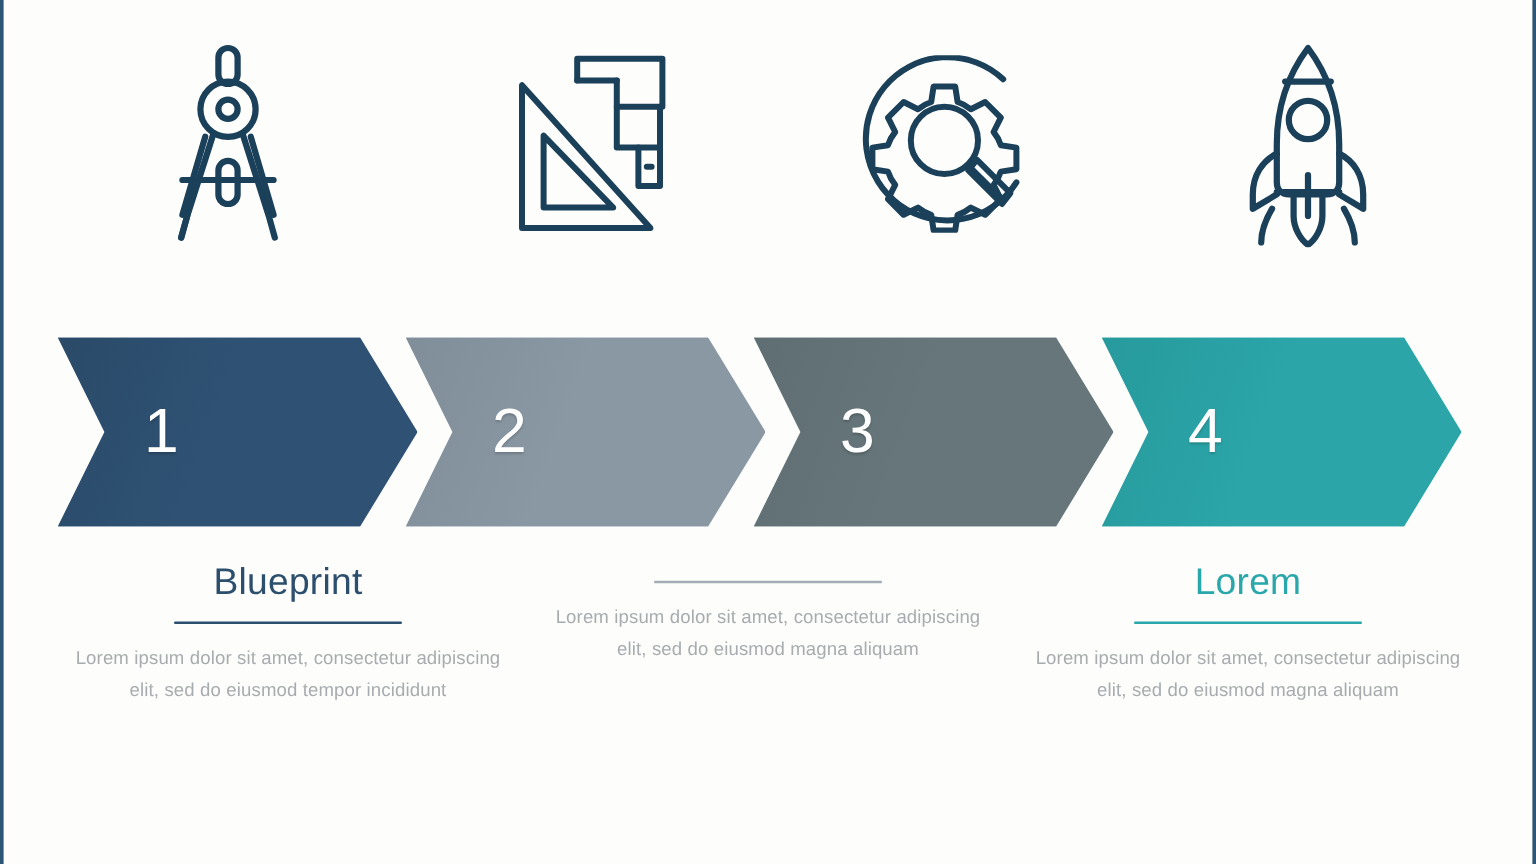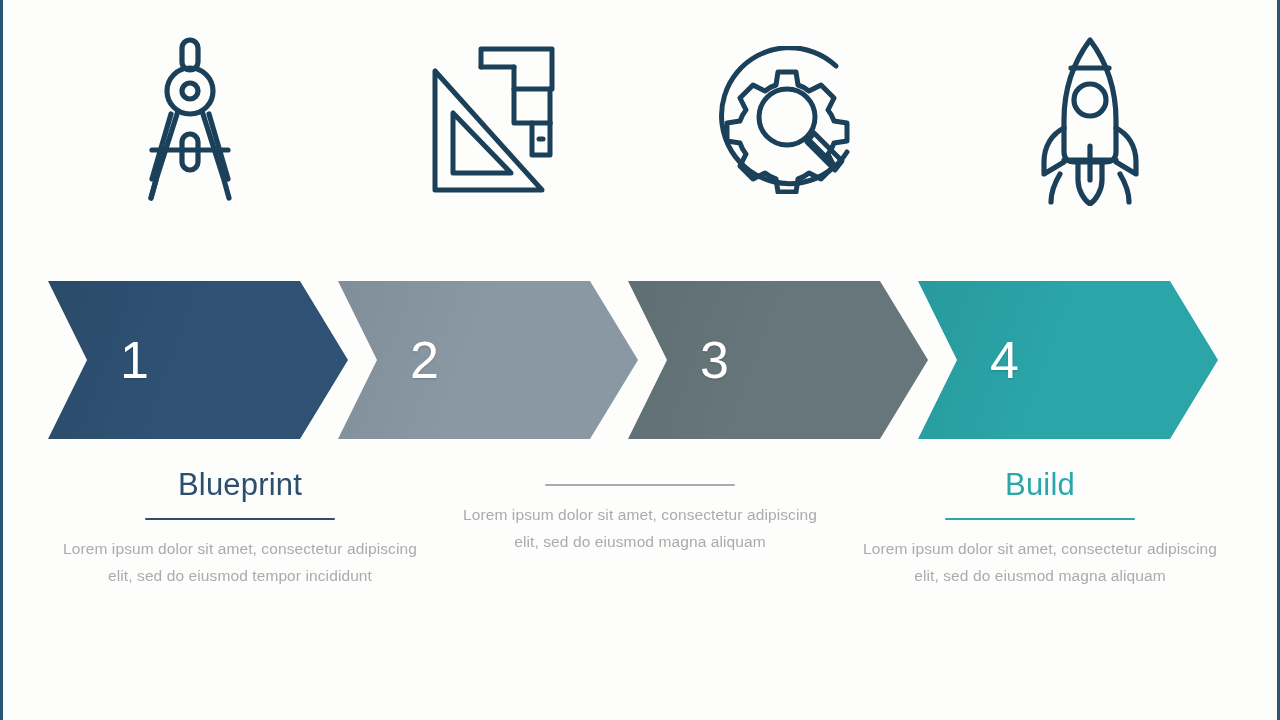--- a/index.html
+++ b/index.html
@@ -208,20 +208,20 @@
       <div class="col-body">Lorem ipsum dolor sit amet, consectetur adipiscing elit, sed do eiusmod tempor incididunt</div>
     </div>
 
     <div class="text-cell">
       <div class="title-rule" style="background: rgb(163, 173, 181);"></div>
       <div class="col-body">Lorem ipsum dolor sit amet, consectetur adipiscing elit, sed do eiusmod magna aliquam</div>
     </div>
 
 
     <div class="text-cell">
-      <div class="col-title" style="color: rgb(42, 167, 170);">Build</div>
+      <div class="col-title" style="color: rgb(42, 167, 170);">Lorem</div>
       <div class="title-rule" style="background: rgb(42, 167, 170);"></div>
       <div class="col-body">Lorem ipsum dolor sit amet, consectetur adipiscing elit, sed do eiusmod magna aliquam</div>
     </div>
 
   </div>
 
 </div>
 
 </body></html>

